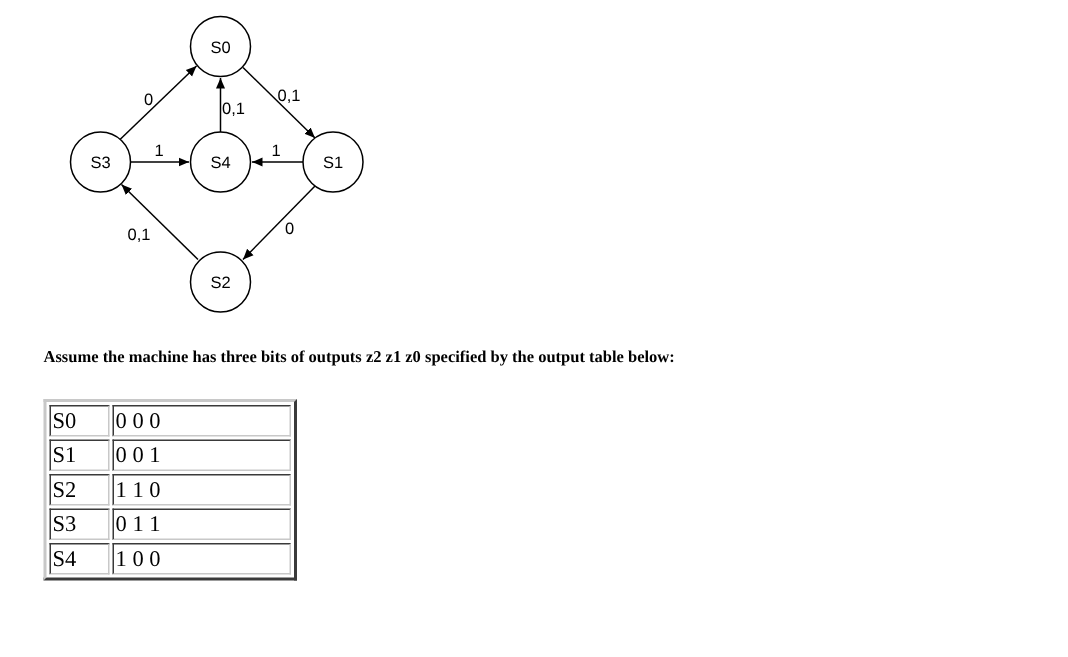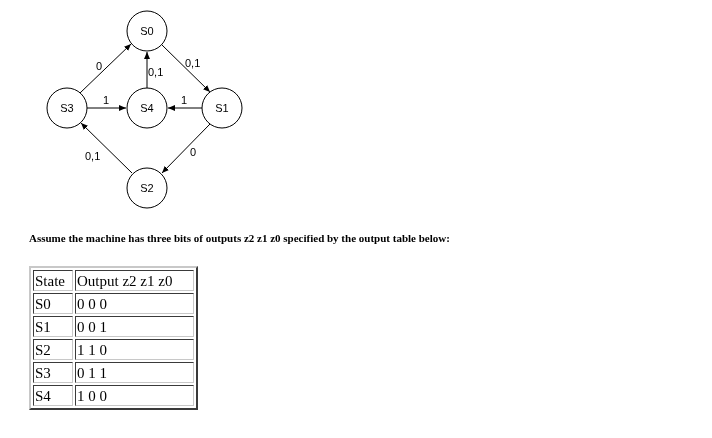--- a/index.html
+++ b/index.html
@@ -61,24 +61,20 @@
     <text x="181" y="104">1</text>
     <text x="190" y="156">0</text>
     <text x="85" y="160">0,1</text>
   </g>
 </svg>
 
 <div class="caption">Assume the machine has three bits of outputs z2 z1 z0 specified by the output table below:</div>
 
 <table class="out">
   <tbody>
-      <tr>
-    <td class="state">State</td>
-    <td class="outv">Output z2 z1 z0</td>
-  </tr>
   <tr>
     <td class="state">S0</td>
     <td class="outv">0 0 0</td>
   </tr>
   <tr>
     <td class="state">S1</td>
     <td class="outv">0 0 1</td>
   </tr>
   <tr>
     <td class="state">S2</td>

